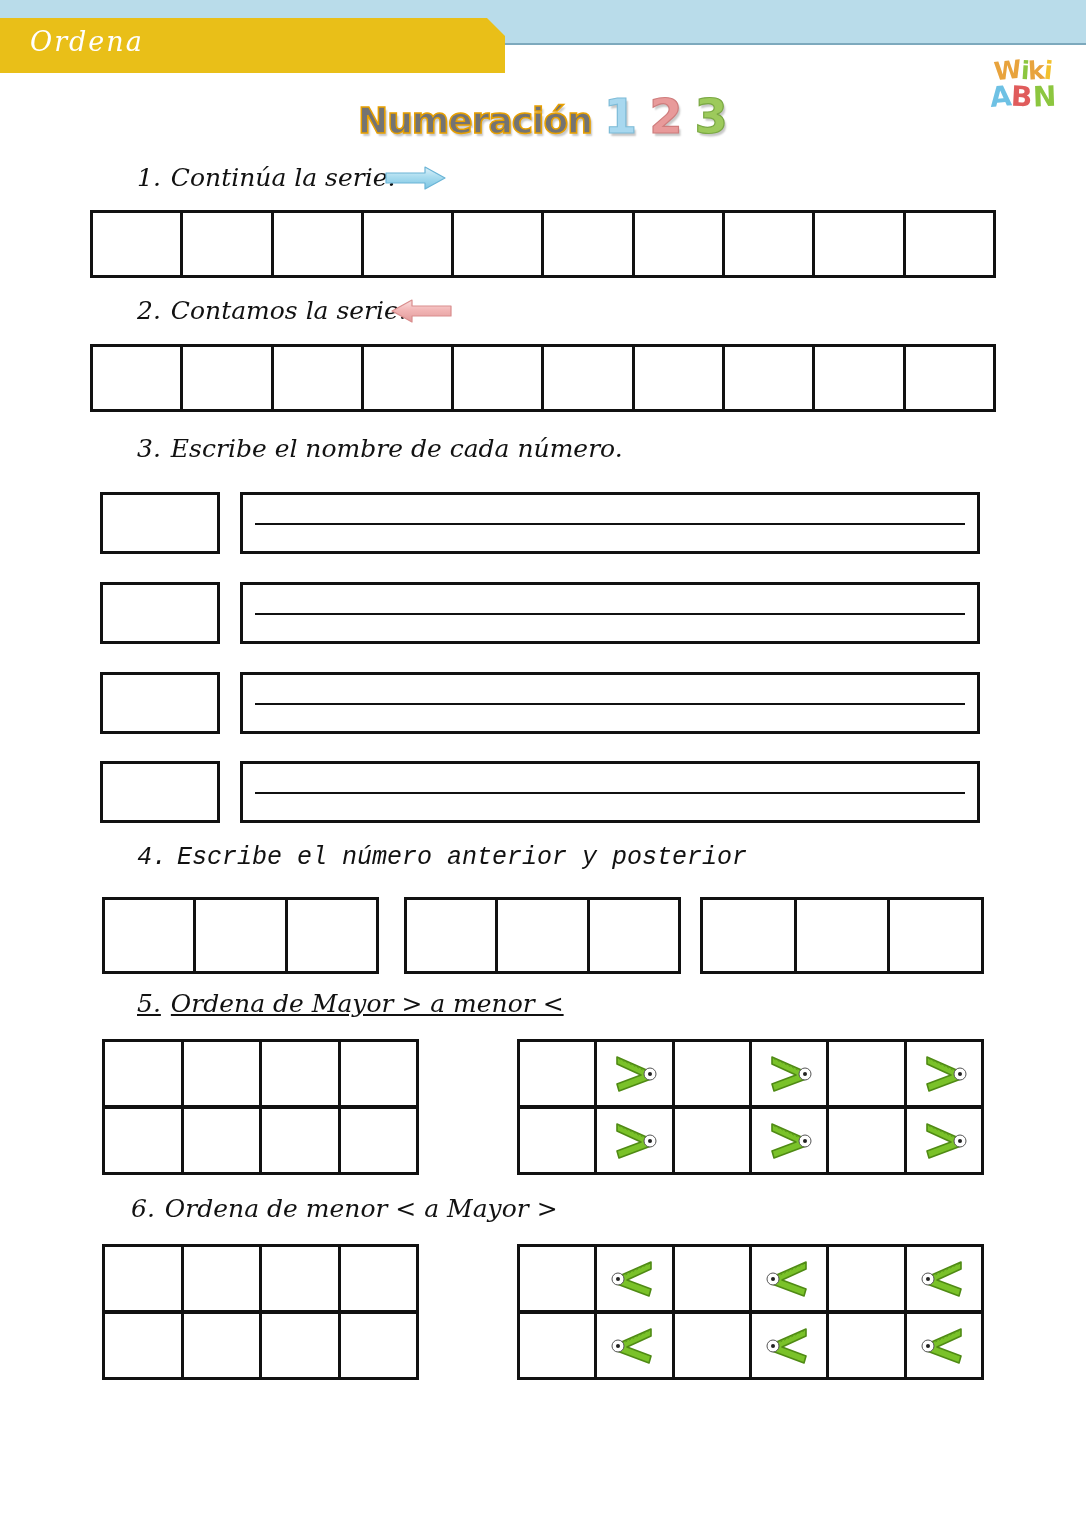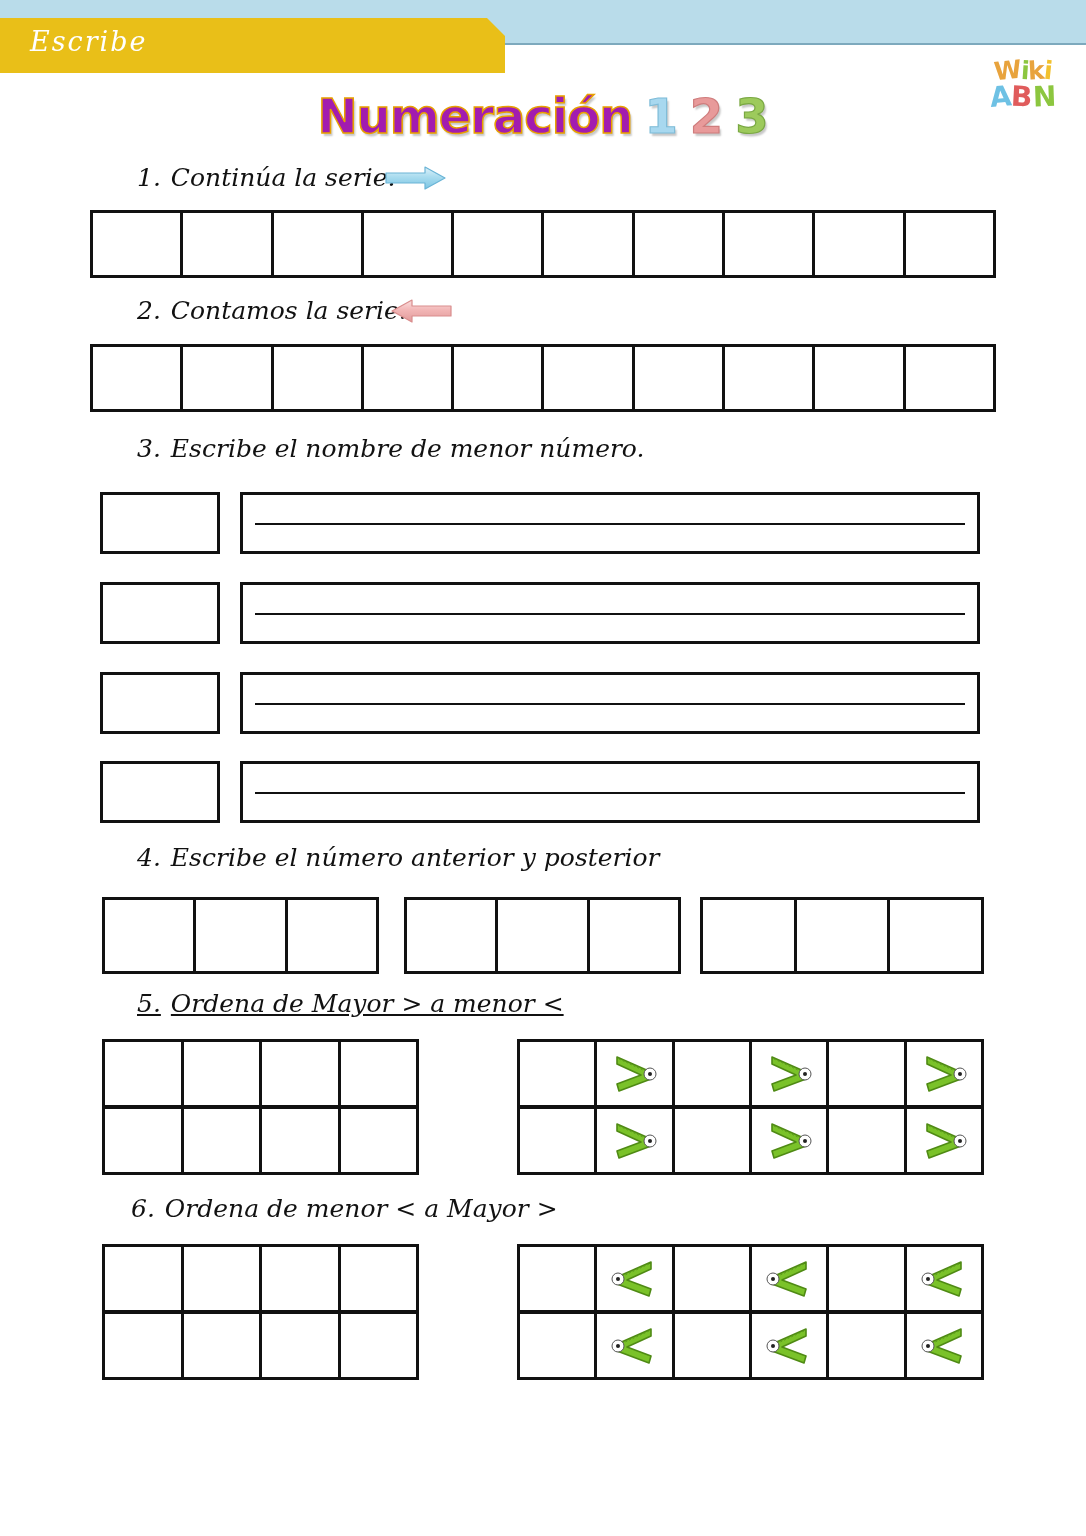--- a/index.html
+++ b/index.html
@@ -61,22 +61,22 @@
     position: absolute;
     left: 0; top: 88px;
     width: 1086px;
     text-align: center;
     white-space: nowrap;
     user-select: none;
   }
   #worksheet-title .main-word {
     font-family: "DejaVu Sans", sans-serif;
     font-weight: bold;
-    font-size: 48px;
-    color: #a21caf;
+    font-size: 36px;
+    color: #737373;
     -webkit-text-stroke: 1.5px #e8a000;
     text-shadow: 2px 3px 2px rgba(0,0,0,0.22);
     letter-spacing: -1px;
   }
   #worksheet-title .num {
     font-family: "DejaVu Sans", sans-serif;
     font-weight: bold;
     font-size: 48px;
     margin-left: 12px;
     text-shadow: 2px 3px 2px rgba(0,0,0,0.22);
@@ -169,21 +169,21 @@
     left: 50%; top: 50%;
     transform: translate(-50%, -50%);
     width: 46px; height: 42px;
   }
 </style>
 </head>
 <body>
 
 <div id="header-band"></div>
 <div id="name-banner"></div>
-<div id="name-label">Escribe</div>
+<div id="name-label">Ordena</div>
 
 <div id="logo">
   <div class="logo-row wiki">
     <span class="lc" style="color:#e8a33d;transform:rotate(-6deg)">W</span><span class="lc" style="color:#8cc63f;transform:rotate(4deg)">i</span><span class="lc" style="color:#e8a33d;transform:rotate(-3deg)">k</span><span class="lc" style="color:#f2c12e;transform:rotate(6deg)">i</span>
   </div>
   <div class="logo-row abn">
     <span class="lc" style="color:#6ec1e4;transform:rotate(-5deg)">A</span><span class="lc" style="color:#e05c5c;transform:rotate(3deg)">B</span><span class="lc" style="color:#8cc63f;transform:rotate(-2deg)">N</span>
   </div>
 </div>
 
@@ -237,21 +237,21 @@
   <div class="cell"></div>
   <div class="cell"></div>
   <div class="cell"></div>
   <div class="cell"></div>
   <div class="cell"></div>
   <div class="cell"></div>
   <div class="cell"></div>
 </div>
 
 <div class="task-prompt" style="left:137px; top:434px;">
-  <span class="tnum">3.</span><span>Escribe el nombre de menor número.</span>
+  <span class="tnum">3.</span><span>Escribe el nombre de cada número.</span>
 </div>
 
 <div class="n3row" style="left:100px; top:492px; width:880px; height:62px;">
   <div class="n3box"></div>
   <div class="n3line-box">
       <div class="writeline"></div>
     </div>
 </div>
 <div class="n3row" style="left:100px; top:582px; width:880px; height:62px;">
   <div class="n3box"></div>
@@ -265,21 +265,21 @@
       <div class="writeline"></div>
     </div>
 </div>
 <div class="n3row" style="left:100px; top:761px; width:880px; height:62px;">
   <div class="n3box"></div>
   <div class="n3line-box">
       <div class="writeline"></div>
     </div>
 </div>
 
-<div class="task-prompt" style="left:137px; top:843px;">
+<div class="task-prompt" style="left:137px; top:843px;font-family:Liberation Mono, monospace;">
   <span class="tnum">4.</span><span>Escribe el número anterior y posterior</span>
 </div>
 <div class="cellgrid" style="left:102px; top:897px; width:277px; height:77px;">
   <div class="cell"></div>
   <div class="cell"></div>
   <div class="cell"></div>
 </div>
 <div class="cellgrid" style="left:404px; top:897px; width:277px; height:77px;">
   <div class="cell"></div>
   <div class="cell"></div>

